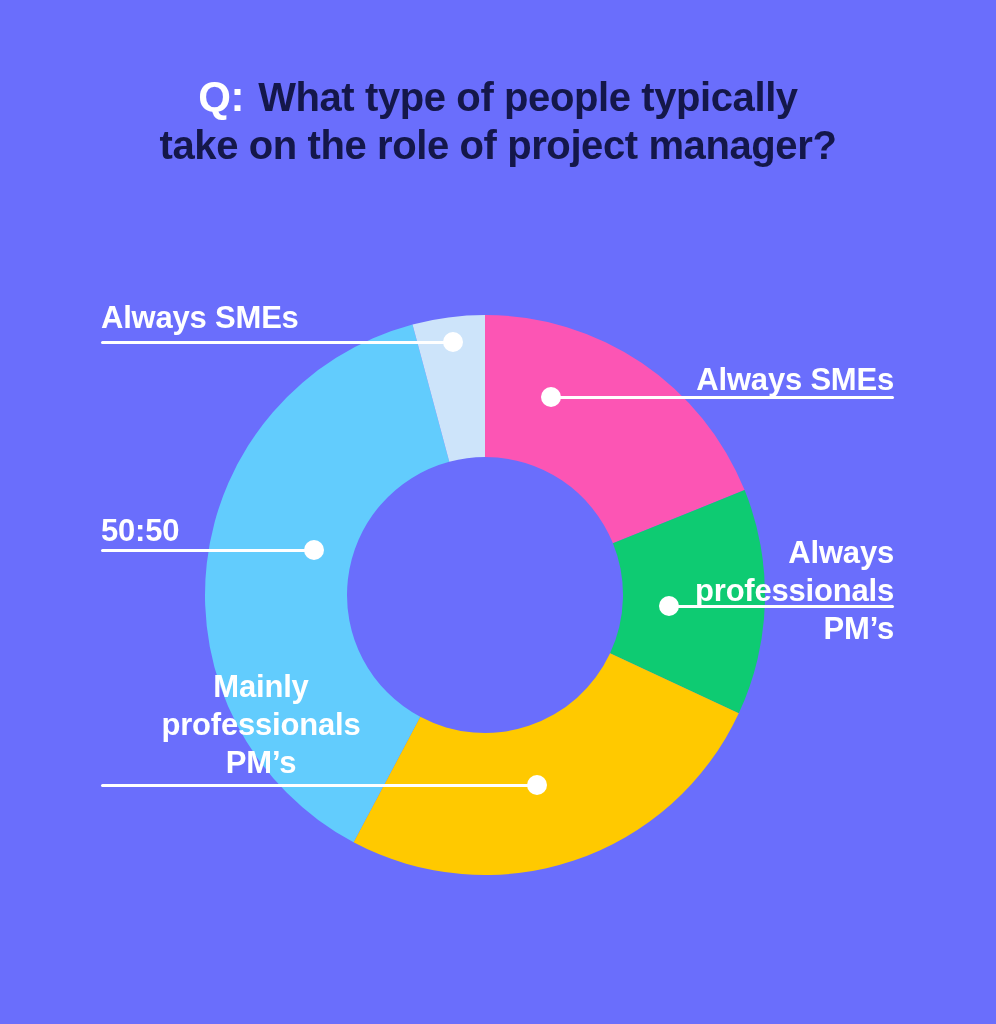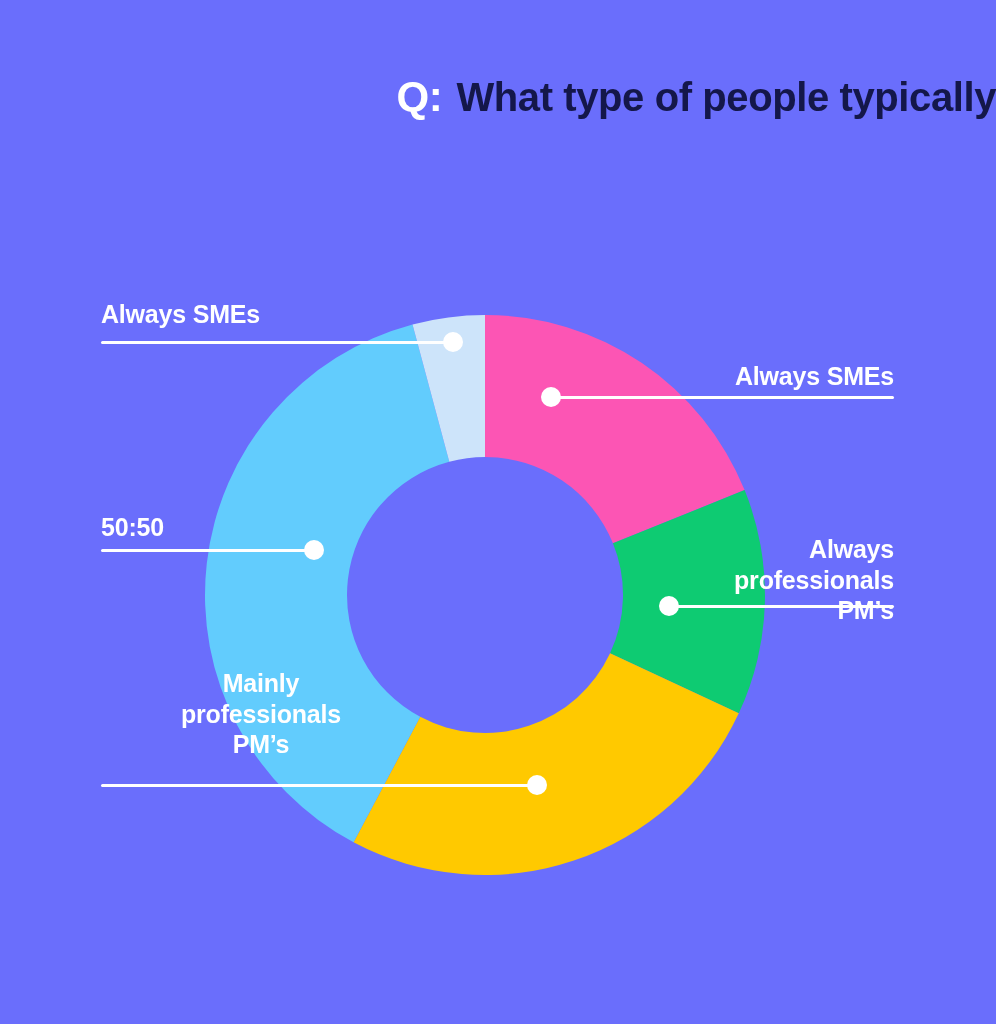--- a/index.html
+++ b/index.html
@@ -19,21 +19,21 @@
     height: 1024px;
     background: #6a6efc;
   }
 
   
   .title-block {
     position: absolute;
     top: 72px;
     left: 0;
     width: 996px;
-    text-align: right;
+    text-align: center;
     line-height: 1.18;
   }
   .title-line {
     font-size: 40px;
     font-weight: 700;
     letter-spacing: -0.4px;
     color: #14174a;
     white-space: nowrap;
   }
   .title-q {
@@ -50,21 +50,21 @@
     left: 0;
     width: 996px;
     height: 1024px;
     overflow: visible;
   }
 
   
   .callout {
     position: absolute;
     color: #ffffff;
-    font-size: 25px;
+    font-size: 31px;
     font-weight: 700;
     letter-spacing: -0.2px;
     line-height: 1.22;
   }
   .callout-left  { text-align: left;  }
   .callout-right { text-align: right; }
 
   .rule {
     position: absolute;
     height: 3px;
@@ -74,20 +74,21 @@
 </style>
 </head>
 <body>
 
 <div id="infographic">
 
   <div class="title-block">
     <div class="title-line">
       <span class="title-q">Q:</span><span>What type of people typically</span>
     </div>
+    <div class="title-line">take on the role of project manager?</div>
   </div>
 
   <svg id="donut-svg" viewBox="0 0 996 1024">
     <g id="slices">
         <path d="M 485 315 A 280 280 0 0 1 744.6114792787005 490.11015384354465 L 612.9513719302166 543.3042901086042 A 138 138 0 0 0 485 457 Z" fill="#fc55b4"></path>
         <path d="M 744.6114792787005 490.11015384354465 A 280 280 0 0 1 738.766180370262 713.3331132873958 L 610.0704746110576 653.3213201202166 A 138 138 0 0 0 612.9513719302166 543.3042901086042 Z" fill="#0ecb72"></path>
         <path d="M 738.766180370262 713.3331132873958 A 280 280 0 0 1 353.54796241995064 842.2253260004995 L 420.2129243355471 716.846767814532 A 138 138 0 0 0 610.0704746110576 653.3213201202166 Z" fill="#ffc900"></path>
         <path d="M 353.54796241995064 842.2253260004995 A 280 280 0 0 1 412.5306673712942 324.5407686390609 L 449.28297177585216 461.7022359721086 A 138 138 0 0 0 420.2129243355471 716.846767814532 Z" fill="#62ccfd"></path>
         <path d="M 412.5306673712942 324.5407686390609 A 280 280 0 0 1 484.99999999999994 315 L 485 457 A 138 138 0 0 0 449.28297177585216 461.7022359721086 Z" fill="#cde4fa"></path>
       </g>

